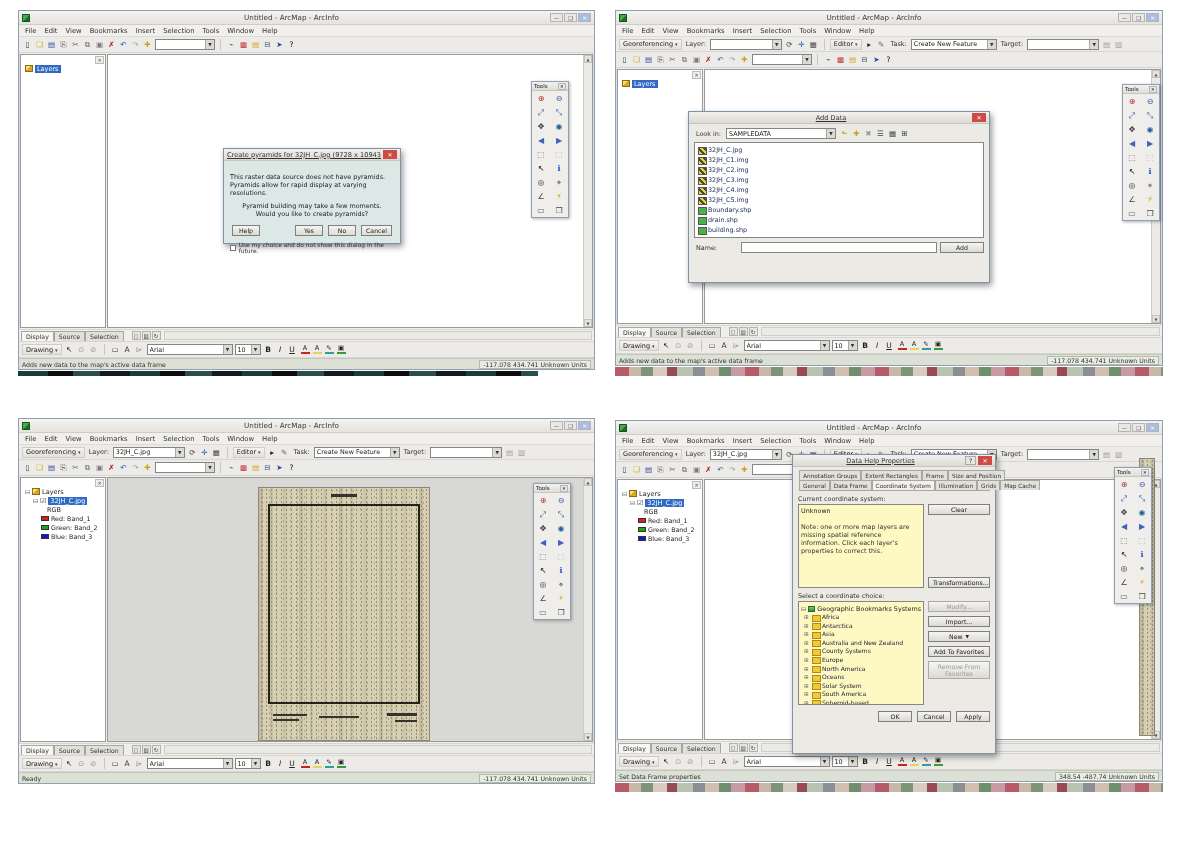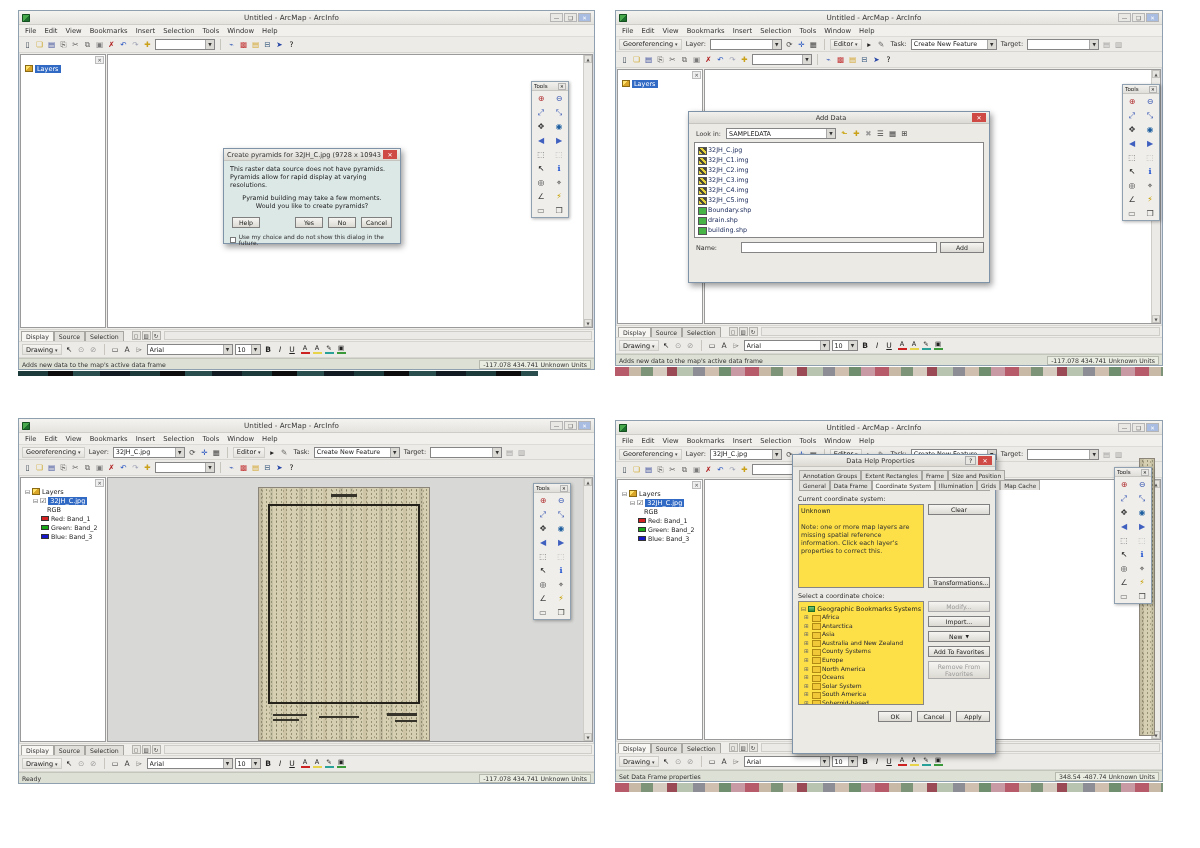--- a/index.html
+++ b/index.html
@@ -104,30 +104,30 @@
     background-size:auto,5px 4px,7px 6px;box-shadow:0 0 0 1px #8a8578;}
   .bl .paper{left:240px;top:69px;width:170px;height:252px;}
   .neat{position:absolute;left:9px;right:9px;top:16px;bottom:36px;border:2px solid #23211a;}
   .pmark{position:absolute;background:#35332a;}
   .br .sliver{right:8px;top:38px;width:14px;height:276px;left:auto;}
   
   .dlg{position:absolute;background:#eceae4;border:1px solid #7f93a8;
        box-shadow:2px 3px 6px rgba(0,0,0,.4);z-index:10;font-size:6.4px;}
   .dlg-tb{height:12px;display:flex;align-items:center;background:linear-gradient(#f2f1ee,#dcdad3);
           border-bottom:1px solid #c6c4be;padding:0 3px;}
-  .dlg-tb .t{flex:1;text-align:center;font-size:6.6px;color:#333;white-space:nowrap;overflow:hidden;}
+  .dlg-tb .t{flex:1;text-align:center;font-size:6.6px;color:#333;white-space:nowrap;overflow:hidden;text-decoration:underline;}
   .dlg-tb .x{width:14px;height:9px;background:#cf4a45;color:#fff;text-align:center;line-height:9px;
              font-size:6px;margin-left:2px;}
   .dlg-tb .q{width:11px;height:9px;border:1px solid #aaa;background:#e8e6e0;text-align:center;
              line-height:8px;font-size:6px;}
   .btn{display:inline-block;border:1px solid #7f7f7f;background:linear-gradient(#f6f5f2,#dcdad3);
        text-align:center;padding:1px 4px;font-size:6.2px;color:#222;}
   .btn.dis{color:#9a9a9a;border-color:#aaa;}
   .pyr{left:204px;top:137px;width:178px;height:96px;background:#dce8e6;}
-  .pyr .bod{padding:4px 6px 3px;}
+  .pyr .bod{padding:4px 6px 3px;margin-top:8px;}
   .pyr .p1{line-height:1.25;}
   .pyr .p2{text-align:center;margin-top:5px;line-height:1.3;}
   .pyr .btnr{display:flex;align-items:center;margin-top:6px;padding:0 2px;}
   .pyr .btnr .grp{margin-left:auto;display:flex;gap:5px;}
   .pyr .btn{min-width:28px;}
   .pyr .chkr{display:flex;align-items:center;gap:3px;margin-top:6px;font-size:5.9px;color:#333;}
   .chkbox{width:6px;height:6px;border:1px solid #777;background:#fff;display:inline-block;}
   .addd{left:72px;top:100px;width:302px;height:172px;}
   .addd .bod{padding:4px 5px;}
   .addd .rowf{display:flex;align-items:center;gap:3px;margin-bottom:3px;}
@@ -143,21 +143,21 @@
   .inp{height:11px;background:#fff;border:1px solid #858585;flex:1;padding:0 2px;line-height:11px;}
   .dfp{left:176px;top:33px;width:204px;height:300px;}
   .dfp .bod{padding:3px 5px;}
   .tabr{display:flex;margin-left:1px;}
   .dtab{border:1px solid #a8a6a0;border-bottom:none;background:#e2e0db;padding:0 3px;height:10px;
         line-height:10px;font-size:5.8px;white-space:nowrap;color:#333;}
   .dtab.active{background:#f2f1ed;position:relative;top:0;font-weight:bold;}
   .r2{border-bottom:1px solid #a8a6a0;}
   .lab2{margin:4px 0 1px;color:#333;}
   .dfp .rowp{display:flex;gap:4px;align-items:flex-start;}
-  .csbox{flex:1;background:#fde047;border:1px solid #858585;height:84px;padding:2px;overflow:hidden;position:relative;}
+  .csbox{flex:1;background:#fef9c3;border:1px solid #858585;height:84px;padding:2px;overflow:hidden;position:relative;}
   .csv{color:#222;}
   .csn{margin-top:8px;line-height:1.25;color:#333;}
   .tree2{height:104px;}
   .csroot{display:flex;align-items:center;gap:2px;white-space:nowrap;height:9px;}
   .gcsic{width:8px;height:6px;background:linear-gradient(#7ec97e,#2f8f3f);border:1px solid #1c6c2c;display:inline-block;}
   .kids{display:block;}
   .cs-node{display:block;height:8.6px;line-height:8.6px;padding-left:21px;position:relative;white-space:nowrap;
            font-size:6px;color:#223;}
   .cs-node::before{content:"⊞";position:absolute;left:3px;top:0;font-size:5.5px;color:#666;}
   .cs-node::after{content:"";position:absolute;left:11px;top:1.5px;width:7px;height:5px;

